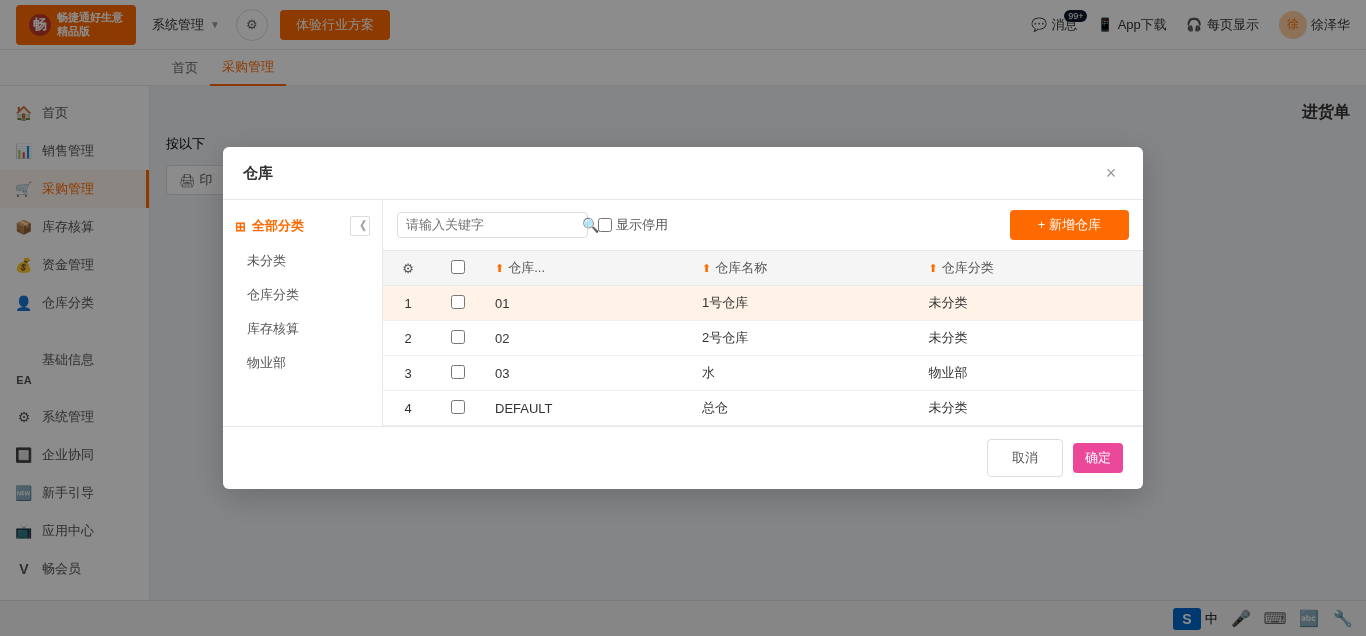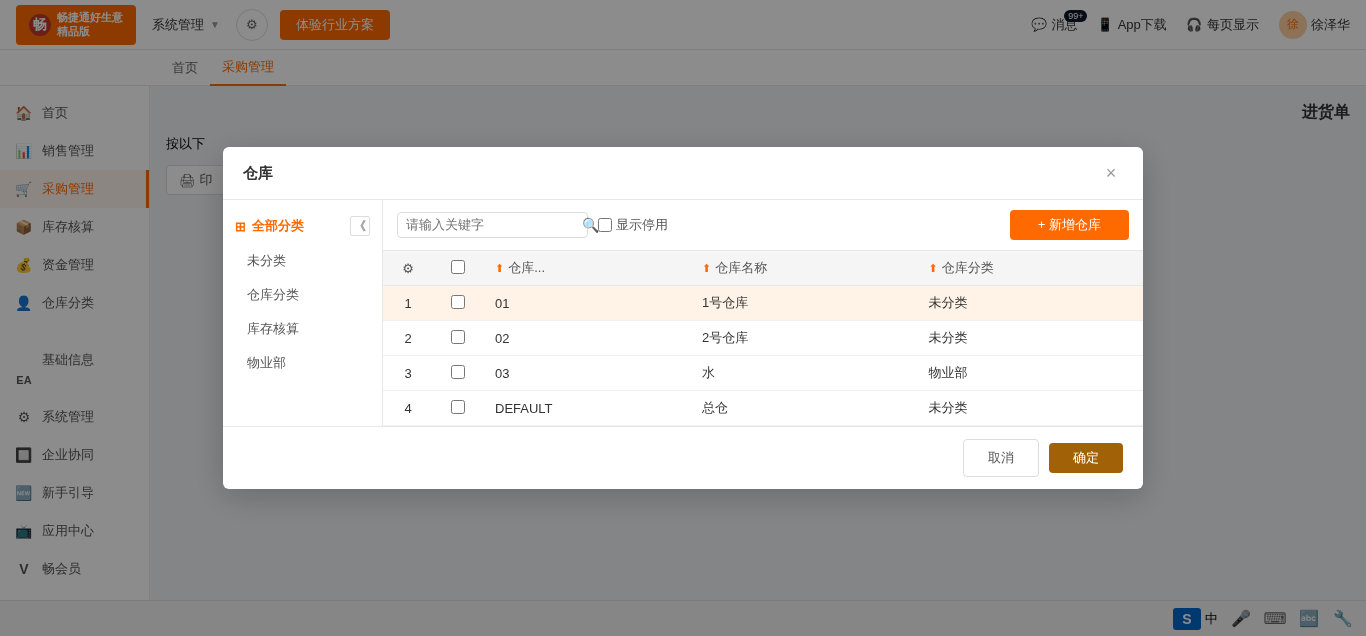--- a/index.html
+++ b/index.html
@@ -298,21 +298,21 @@
       border-top: 1px solid #e8e8e8;
       display: flex; align-items: center; justify-content: flex-end;
       gap: 10px;
     }
     .btn-cancel {
       padding: 9px 24px; background: white; color: #555;
       border: 1px solid #ddd; border-radius: 4px; cursor: pointer;
       font-size: 13px;
     }
     .btn-confirm {
-      padding: 6px 24px; background: #a16207; color: white;
+      padding: 6px 12px; background: #ec4899; color: white;
       border: none; border-radius: 4px; cursor: pointer; font-size: 13px;
     }
 
     
     .bottom-bar {
       position: fixed; bottom: 0; left: 0; right: 0;
       height: 36px; background: #f5f5f5;
       border-top: 1px solid #e0e0e0;
       display: flex; align-items: center; justify-content: flex-end;
       padding: 0 12px; gap: 12px; z-index: 5;

